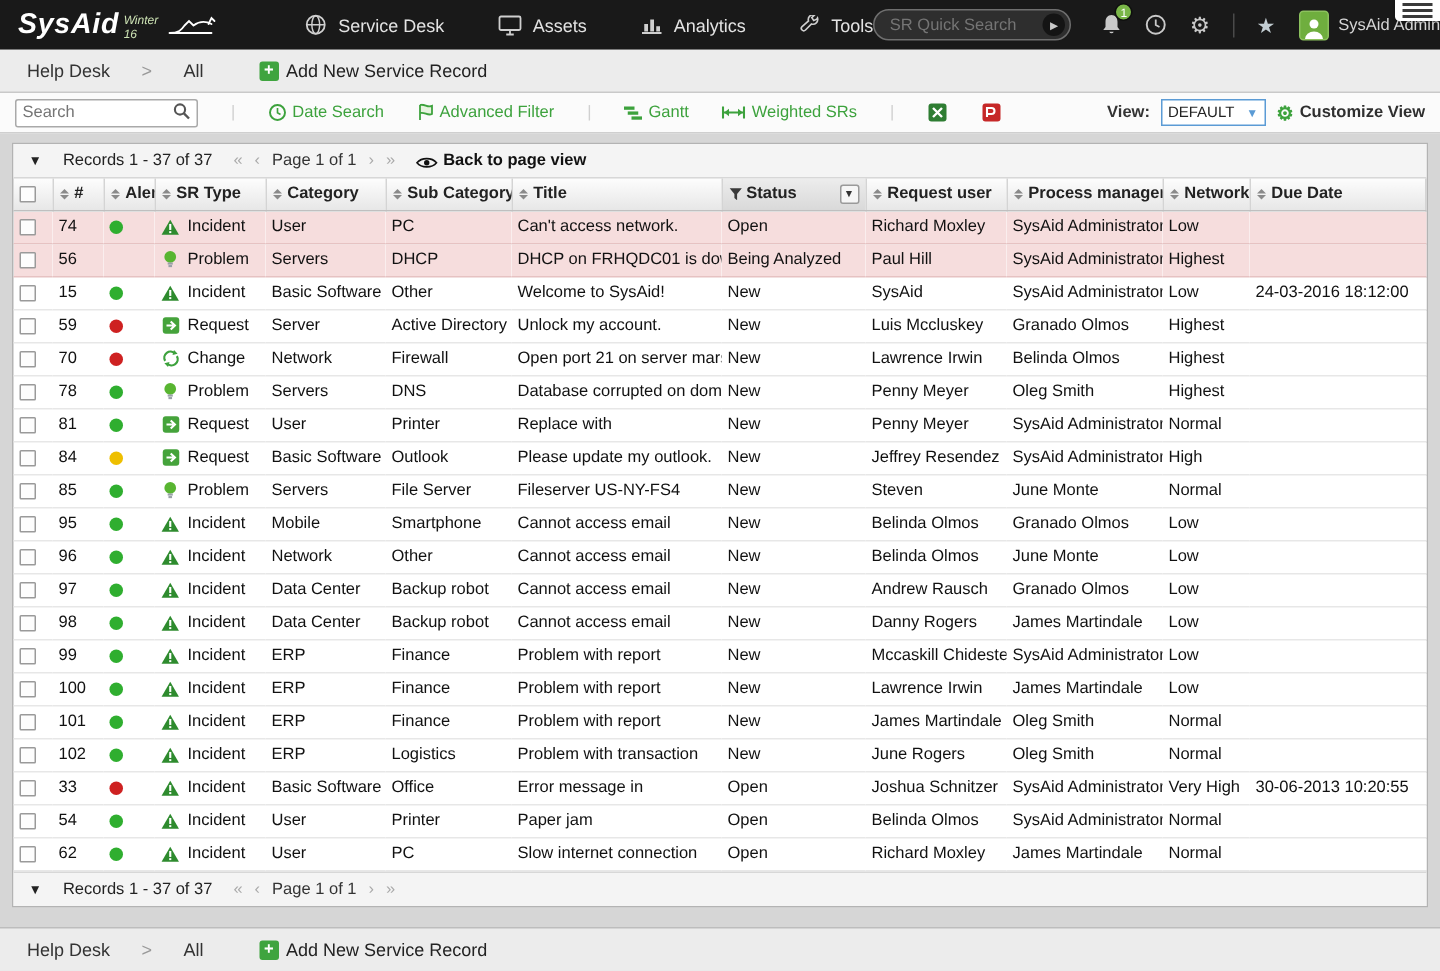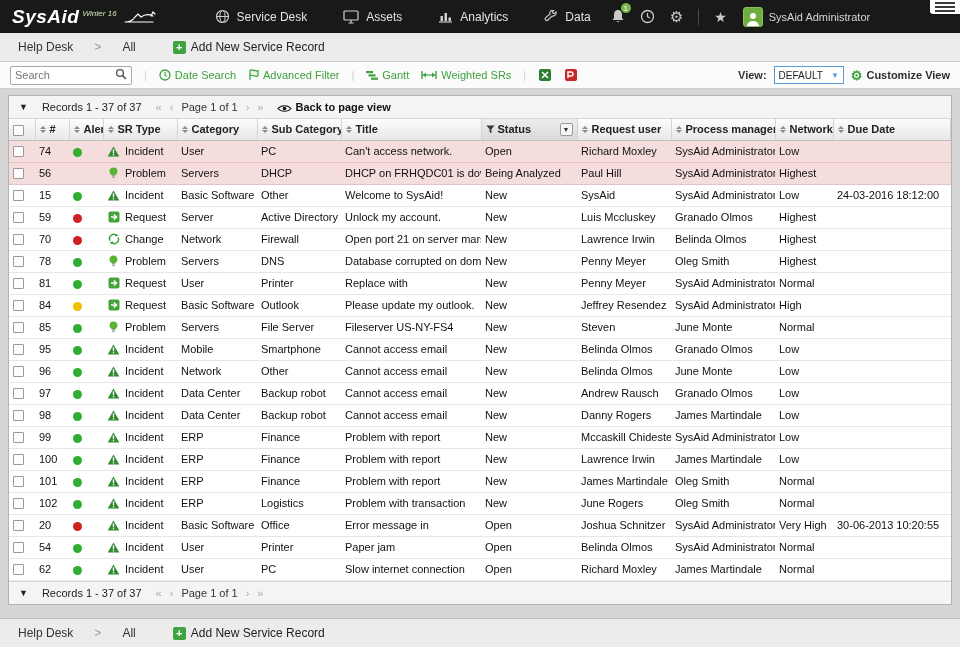--- a/index.html
+++ b/index.html
@@ -32,21 +32,21 @@
 
   
   .crumb-bar { height:29px; background:#ececec; border-bottom:1px solid #c9c9c9; display:flex; align-items:center; padding:0 18px; gap:21px; font-size:12px; color:#333; }
   .bottom-bar { position:absolute; bottom:0; left:0; right:0; height:29px; background:#ececec; border-top:1px solid #bdbdbd; border-bottom:none; }
   .crumb-link { cursor:pointer; }
   .crumb-sep { color:#999; }
   .add-btn { display:flex; align-items:center; gap:5px; margin-left:16px; cursor:pointer; color:#222; }
   .plus-icon { width:13px; height:13px; background:#3fa43f; color:#fff; font-size:11px; font-weight:bold; line-height:13px; text-align:center; border-radius:2px; }
 
   
-  .toolbar { height:27px; background:#fbfbfb; border-bottom:1px solid #cfcfcf; display:flex; align-items:center; padding:0 10px; gap:12px; }
+  .toolbar { height:27px; background:#fbfbfb; border-bottom:1px solid #cfcfcf; display:flex; align-items:center; padding:0 10px; gap:22px; }
   .search-box { display:flex; align-items:center; border:1px solid #a9a9a9; background:#fff; height:19px; width:122px; padding:0 4px; border-radius:2px; }
   .search-box input { border:none; outline:none; flex:1; min-width:0; font-size:11px; color:#333; }
   .tb-link { display:flex; align-items:center; gap:4px; color:#3da23d; cursor:pointer; white-space:nowrap; }
   .tb-sep { color:#d0d0d0; }
   .tb-icon-btn { display:flex; align-items:center; cursor:pointer; }
   .toolbar-right { margin-left:auto; display:flex; align-items:center; gap:7px; }
   .view-label { font-weight:bold; color:#333; }
   .view-select { border:1px solid #5b9bd5; background:#fff; height:18px; font-size:10px; display:flex; align-items:center; padding:0 4px; gap:8px; color:#222; cursor:pointer; }
   .view-select .dd { color:#5b9bd5; font-size:8px; }
   .customize { display:flex; align-items:center; gap:4px; cursor:pointer; color:#2f2f2f; font-weight:bold; }
@@ -127,22 +127,26 @@
           </svg>
         </span>
       <span>Analytics</span>
     </div>
     <div class="nav-item">
       <span>
           <svg width="14" height="14" viewBox="0 0 14 14">
             <path d="M12 2 a3.2 3.2 0 0 1-4 4 L4 10 a1.6 1.6 0 0 1-2.3-2.3 L6 4 a3.2 3.2 0 0 1 4-4 L8.2 1.8 L9.5 3.6 L11.5 2.8 Z" stroke="#cfcfcf" fill="none" stroke-width="1.1"></path>
           </svg>
         </span>
-      <span>Data</span>
+      <span>Tools</span>
     </div>
+  </div>
+  <div class="quick-search">
+    <input type="text" placeholder="SR Quick Search" style="">
+    <span class="qs-btn">▶</span>
   </div>
   <div class="top-icons">
     <span class="ticon">
       <svg width="14" height="15" viewBox="0 0 14 15">
           <path d="M7 1 C4.5 1 3 3 3 5.5 V9 L1.5 11 H12.5 L11 9 V5.5 C11 3 9.5 1 7 1 Z" fill="#c9c9c9"></path>
           <path d="M5.5 12.2 a1.6 1.6 0 0 0 3 0 Z" fill="#c9c9c9"></path>
         </svg>
       <span class="badge">1</span>
     </span>
     <span class="ticon">
@@ -807,21 +811,21 @@
           <td>Logistics</td>
           <td>Problem with transaction</td>
           <td>New</td>
           <td>June Rogers</td>
           <td>Oleg Smith</td>
           <td>Normal</td>
           <td class="c-due"></td>
         </tr>
         <tr>
           <td><span class="cb"></span></td>
-          <td>20</td>
+          <td>33</td>
           <td><span class="dot dot-red"></span></td>
           <td>
             <span class="type-cell">
               <span class="type-icon">
                 <svg width="13" height="11" viewBox="0 0 13 11">
                   <path d="M6.5 0.5 L12.3 10.5 H0.7 Z" fill="#2e8b2e"></path>
                   <rect x="5.8" y="3.3" width="1.4" height="4" fill="#fff"></rect>
                   <rect x="5.8" y="8.1" width="1.4" height="1.3" fill="#fff"></rect>
                 </svg>
               </span>

